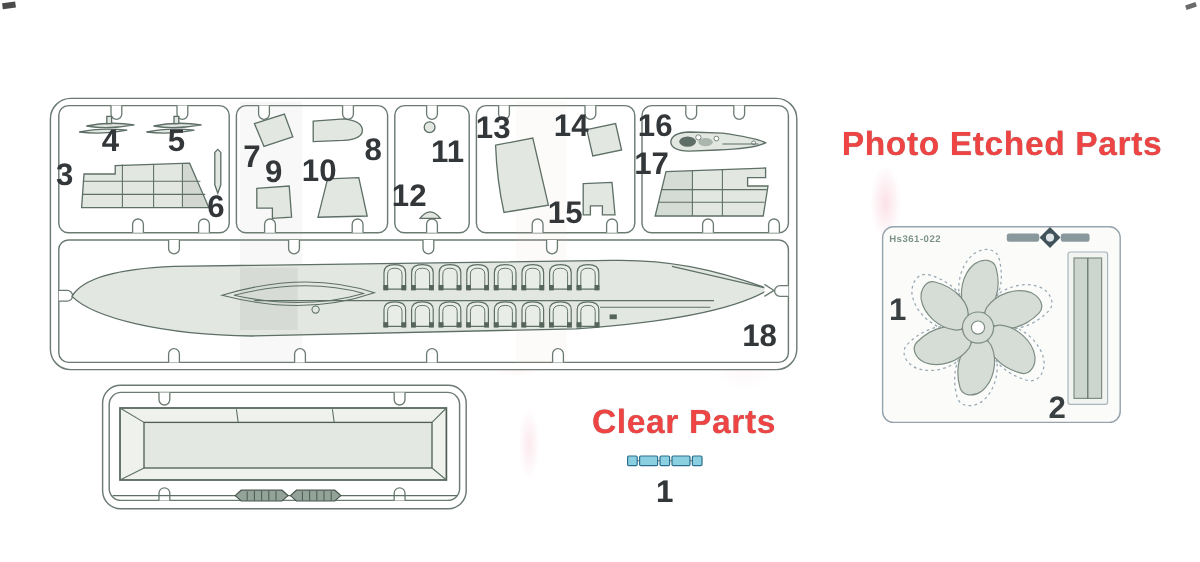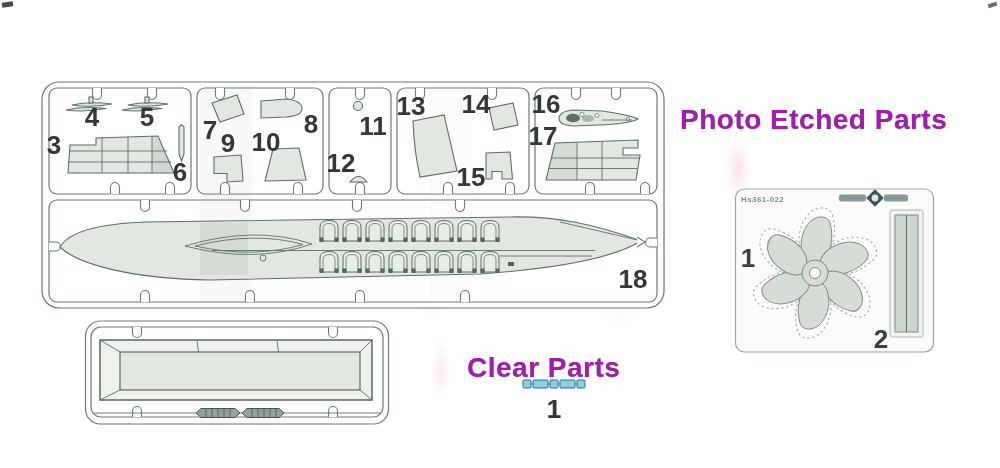--- a/index.html
+++ b/index.html
@@ -1,20 +1,20 @@
 <!DOCTYPE html>
 <html><head>
 <meta charset="utf-8">
 <style>
   html,body{margin:0;padding:0;}
   body{width:1000px;height:468px;position:relative;background:#ffffff;overflow:hidden;
        font-family:"Liberation Sans",sans-serif;}
   .abs{position:absolute;}
-  .hd{position:absolute;font:700 28px "Liberation Sans",sans-serif;color:#a21caf;
-      letter-spacing:.5px;white-space:nowrap;
+  .hd{position:absolute;font:700 28px "Liberation Sans",sans-serif;color:#ef4444;
+      letter-spacing:.5px;text-align:center;white-space:nowrap;
       text-shadow:0 0 .7px rgba(40,40,40,.55);}
   .pnum{position:absolute;font:700 26px "Liberation Sans",sans-serif;color:#33373a;
         text-align:center;text-shadow:0 0 .5px rgba(40,40,40,.4);}
   svg text.pn{font:700 26px "Liberation Sans",sans-serif;fill:#33373a;text-anchor:middle;}
   svg text.pn2{font:700 26px "Liberation Sans",sans-serif;fill:#3a3f42;text-anchor:middle;}
   svg text.code{font:700 8px "Liberation Sans",sans-serif;fill:#7c9289;letter-spacing:.4px;}
   .prt{fill:#e3e7e2;stroke:#5d6f66;stroke-width:1.1;}
   .prtd{fill:#d6dcd6;stroke:#7d8d85;stroke-width:1;}
   .ln{fill:none;stroke:#5d6f66;stroke-width:0.9;}
   .frame{fill:#ffffff;stroke:#6c7b72;stroke-width:1.2;}
@@ -218,21 +218,21 @@
   </g>
   <g>
     <path class="ln" d="M14,98 H301"></path>
     <path d="M116,98 L121,93.5 H155 L160,98 L155,102.5 H121 Z" fill="#93a399" stroke="#47564e" stroke-width="1"></path>
     <path d="M126,94.5 V102 M132,94 V102.2 M138,94 V102.2 M144,94 V102.2 M150,94.3 V102" stroke="#47564e" stroke-width="0.8"></path>
     <path d="M162,98 L167,93.5 H199 L204,98 L199,102.5 H167 Z" fill="#93a399" stroke="#47564e" stroke-width="1"></path>
     <path d="M172,94.5 V102 M178,94 V102.2 M184,94 V102.2 M190,94 V102.2 M196,94.3 V102" stroke="#47564e" stroke-width="0.8"></path>
   </g>
 </svg>
 
-<div class="hd" style="left:467px;top:336px;width:230px;margin-top:16px;">Clear Parts</div>
+<div class="hd" style="left:455px;top:336px;width:230px;">Clear Parts</div>
 <svg class="abs" style="left:522px;top:374px;" width="64" height="20" viewBox="0 0 64 20">
   <path class="ln" d="M1,10 H63" stroke-width="0.8"></path>
   <g stroke="#2b6e8e" stroke-width="1" fill="#8ad0e0">
     <rect x="1" y="6" width="8" height="8" rx="1"></rect>
     <rect x="11" y="6" width="15" height="8" rx="1"></rect>
     <rect x="28" y="6" width="8" height="8" rx="1"></rect>
     <rect x="38" y="6" width="15" height="8" rx="1"></rect>
     <rect x="55" y="6" width="8" height="8" rx="1"></rect>
   </g>
 </svg>

